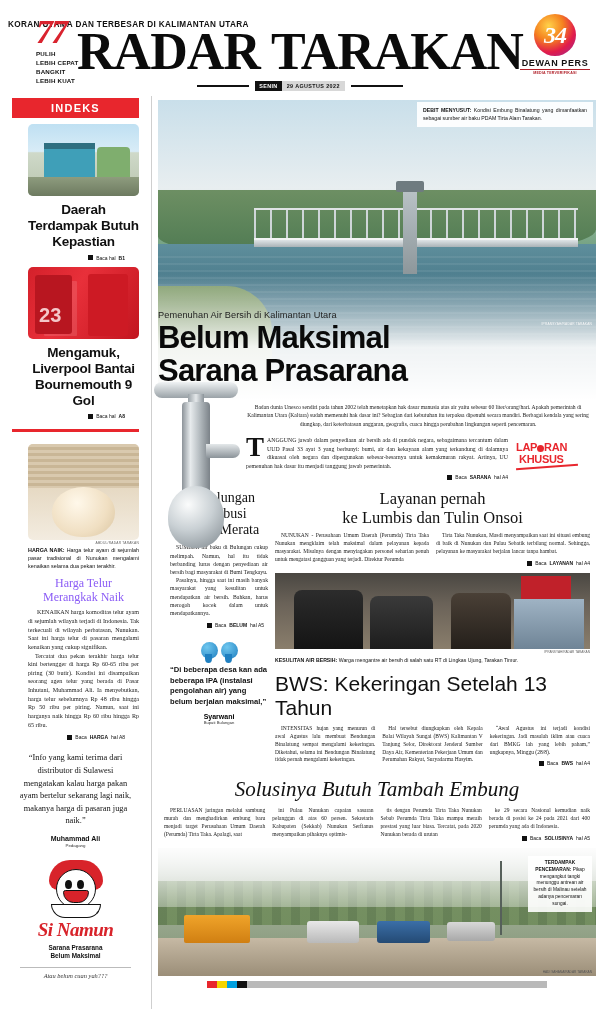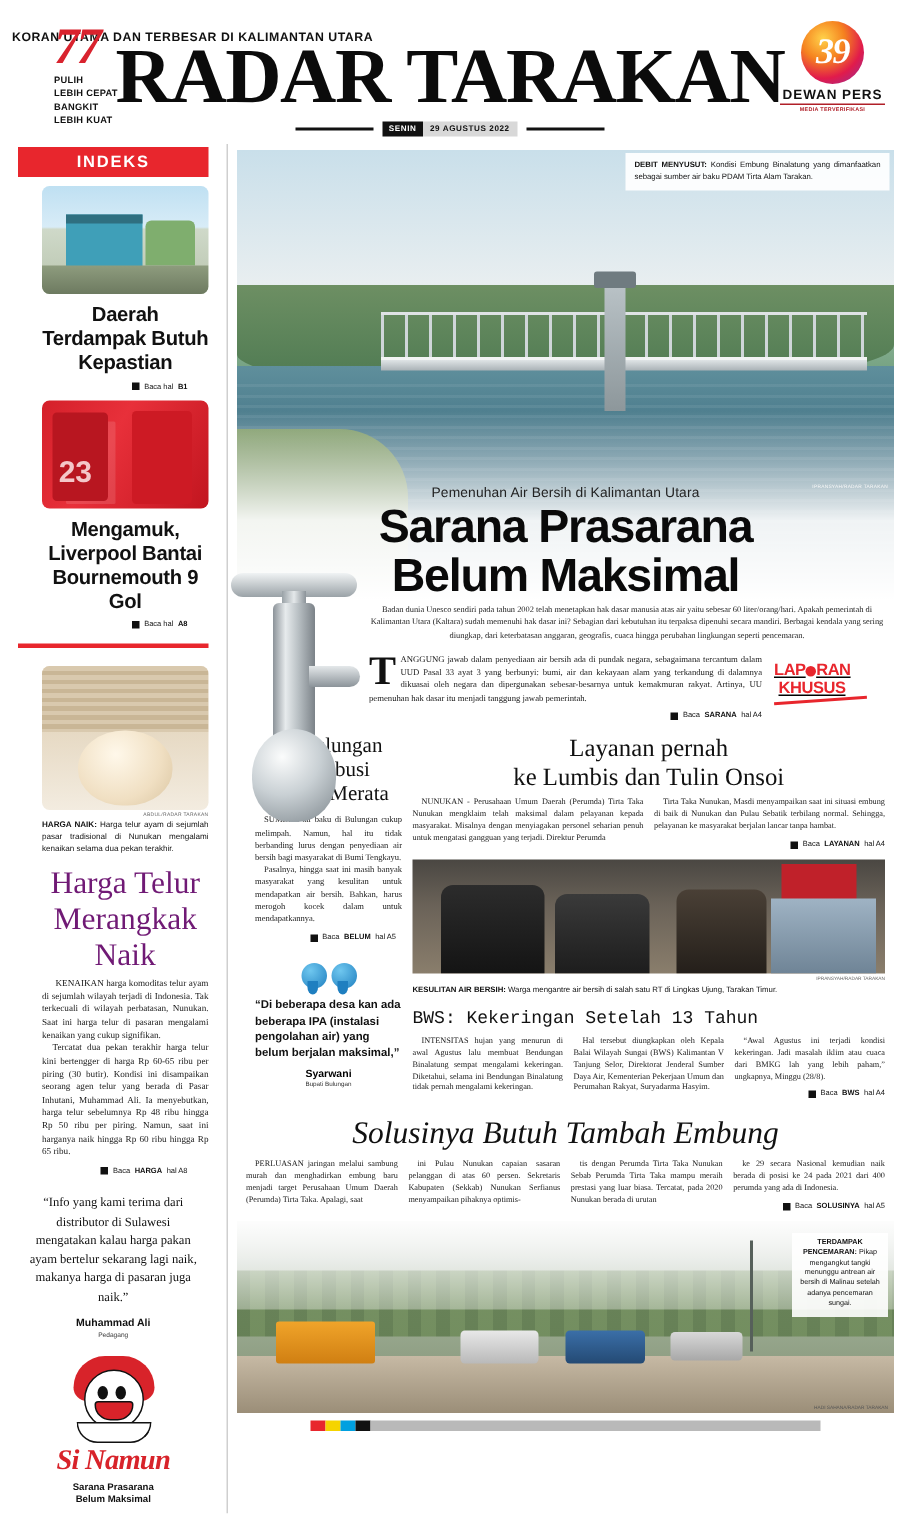--- a/index.html
+++ b/index.html
@@ -154,21 +154,21 @@
     font-family: "Liberation Sans", sans-serif; font-size: 5px; color: #111;
   }
   .sb-redrule { height: 3px; background: #e8262d; margin: 10px 4px; }
   .sb-cap {
     font-family: "Liberation Sans", sans-serif; font-size: 5.4px;
     line-height: 1.42; color: #111; text-align: justify; margin-top: 2px;
   }
   .sb-cap b { font-weight: 700; }
   .sb-head2 {
     text-align: center; font-family: "Liberation Serif", serif;
-    font-size: 21px; line-height: 1.12; color: #701a75; margin: 7px 0 4px;
+    font-size: 12px; line-height: 1.12; color: #8b5cf6; margin: 7px 0 4px;
   }
   .sb-body {
     font-family: "Liberation Serif", serif; font-size: 6.1px; line-height: 1.42;
     text-align: justify; color: #1a1a1a;
   }
   .sb-body p { text-indent: 7px; }
   .sb-body p:first-child { text-indent: 9px; }
   .sb-quote {
     text-align: center; font-family: "Liberation Serif", serif;
     font-size: 8.4px; line-height: 1.5; color: #111; margin-top: 12px; padding: 0 10px;
@@ -252,21 +252,21 @@
   .cap-debit b { font-weight: 700; }
   .hero-credit {
     position: absolute; right: 4px; bottom: 74px;
     font-family: "Liberation Sans", sans-serif; font-size: 3.2px;
     color: #eee; letter-spacing: .2px;
   }
   .hero-fade {
     position: absolute; left: 0; bottom: 0; width: 100%; height: 42%;
     background: linear-gradient(rgba(255,255,255,0), rgba(255,255,255,.92) 58%, #fff 100%);
   }
-  .hero-overtext { position: absolute; left: 0; bottom: 0; width: 100%; text-align: center; }
+  .hero-overtext { position: absolute; left: 0; bottom: 13px; width: 100%; }
   .over-kicker {
     font-family: "Liberation Sans", sans-serif; font-size: 9.2px;
     color: #222; letter-spacing: .1px;
   }
   .over-head {
     font-family: "Liberation Sans", sans-serif; font-weight: 700;
     font-size: 31px; line-height: 1.02; color: #0a0a0a;
     letter-spacing: -.8px; margin-top: 2px;
   }
 
@@ -297,21 +297,21 @@
   .drop-col { flex: 1; }
   .drop-col p {
     font-family: "Liberation Serif", serif; font-size: 5.8px;
     line-height: 1.48; text-align: justify; color: #1a1a1a;
   }
   .dropcap {
     float: left; font-family: "Liberation Serif", serif; font-weight: 700;
     font-size: 27px; line-height: .78; margin: 1px 3px 0 0; color: #111;
   }
   .lap-khusus {
-    width: 74px; position: relative; padding-top: 6px; text-decoration: underline;
+    width: 74px; position: relative; padding-top: 6px;
   }
   .lk1, .lk2 {
     font-family: "Liberation Sans", sans-serif; font-weight: 700;
     font-size: 11px; color: #e8262d; letter-spacing: -.3px; line-height: 1.05;
   }
   .lk2 { margin-left: 3px; }
   .lk-dot {
     display:inline-block; width:7px; height:7px; border-radius:50%;
     background:#e8262d; margin: 0 0 -1px 0;
   }
@@ -384,21 +384,21 @@
     font-family: "Liberation Sans", sans-serif; font-weight: 700;
     font-size: 5.2px; line-height: 1.4; color: #111; margin-top: 3px;
   }
   .pw-cap span { font-weight: 400; }
   .pw-credit {
     font-family:"Liberation Sans",sans-serif; font-size:3.2px; color:#666;
     text-align:right; margin-top:1px;
   }
 
   .bws-head {
-    font-family: Liberation Mono, monospace; font-size: 12px;
+    font-family: Liberation Sans, sans-serif; font-size: 21px;
     color: #111; margin-top: 8px;
   }
   .sol-head {
     text-align: center; font-family: "Liberation Serif", serif;
     font-style: italic; font-size: 21px; color: #111; margin-top: 10px;
   }
 
   .bottom-photo {
     position: relative; width: 100%; height: 128px; margin-top: 6px; overflow: hidden;
     background: linear-gradient(#cfd6cf 0%, #bdc7bb 20%, #9fae95 45%, #7e8f72 100%);
@@ -457,21 +457,21 @@
       <div class="mh-rule"></div>
       <div class="mh-date-wrap">
         <div class="mh-day">SENIN</div>
         <div class="mh-date">29 AGUSTUS 2022</div>
       </div>
       <div class="mh-rule"></div>
     </div>
 
     <div class="mh-right">
       <div class="mh-21">
-        <span>39</span>
+        <span>34</span>
       </div>
       <div class="mh-dp">DEWAN PERS</div>
       <div class="mh-dp-sub">MEDIA TERVERIFIKASI</div>
     </div>
   </div>
 
   <div class="body-wrap">
 
     <div class="sidebar">
       <div class="indeks-bar">INDEKS</div>
@@ -561,22 +561,22 @@
           <div class="tower"></div>
 
         <div class="cap-debit">
           <b>DEBIT MENYUSUT:</b>
           <span>Kondisi Embung Binalatung yang dimanfaatkan sebagai sumber air baku PDAM Tirta Alam Tarakan.</span>
         </div>
         <div class="hero-credit">IPRANSYAH/RADAR TARAKAN</div>
         <div class="hero-fade"></div>
         <div class="hero-overtext">
           <div class="over-kicker">Pemenuhan Air Bersih di Kalimantan Utara</div>
+          <div class="over-head">Belum Maksimal</div>
           <div class="over-head">Sarana Prasarana</div>
-          <div class="over-head">Belum Maksimal</div>
         </div>
       </div>
 
       <div class="tap">
         <div class="handle"></div>
           <div class="stem"></div>
         <div class="body"></div>
           <div class="spout"></div>
           <div class="bulb"></div>
       </div>

